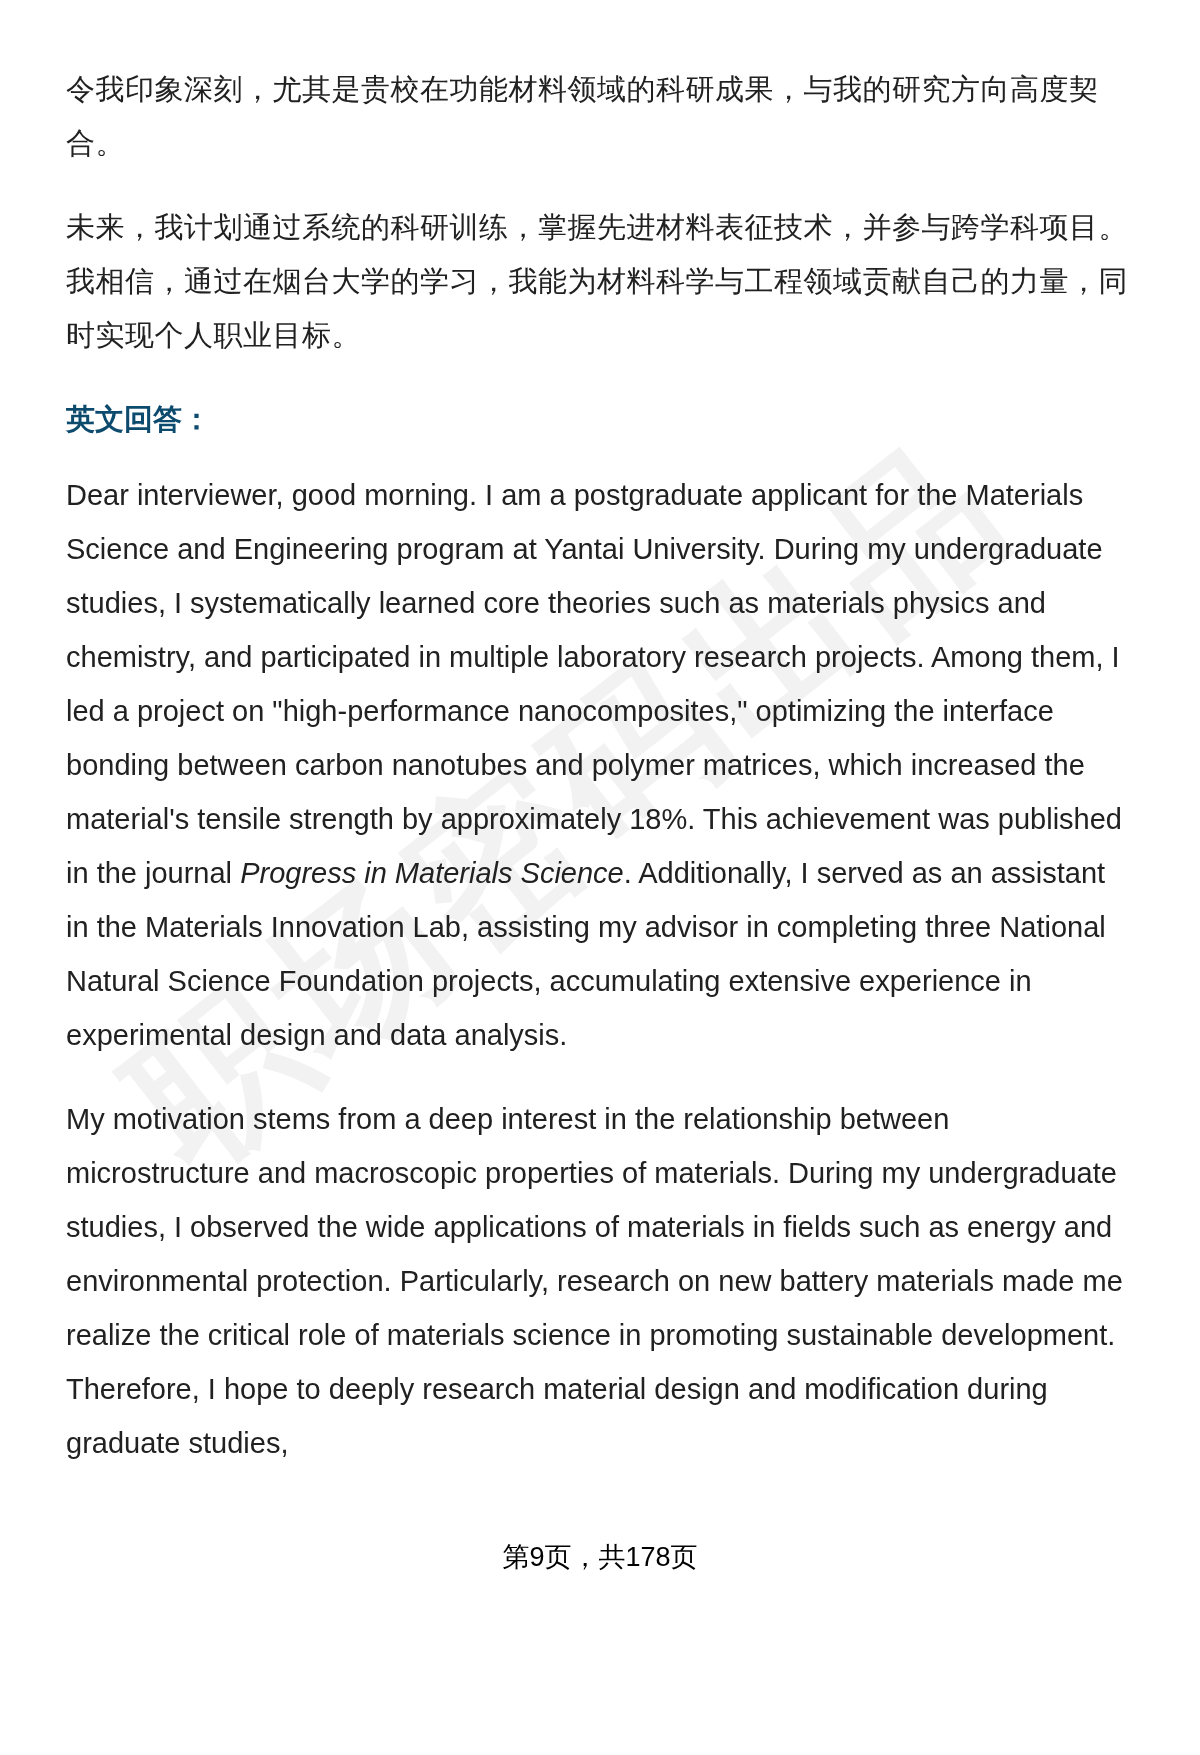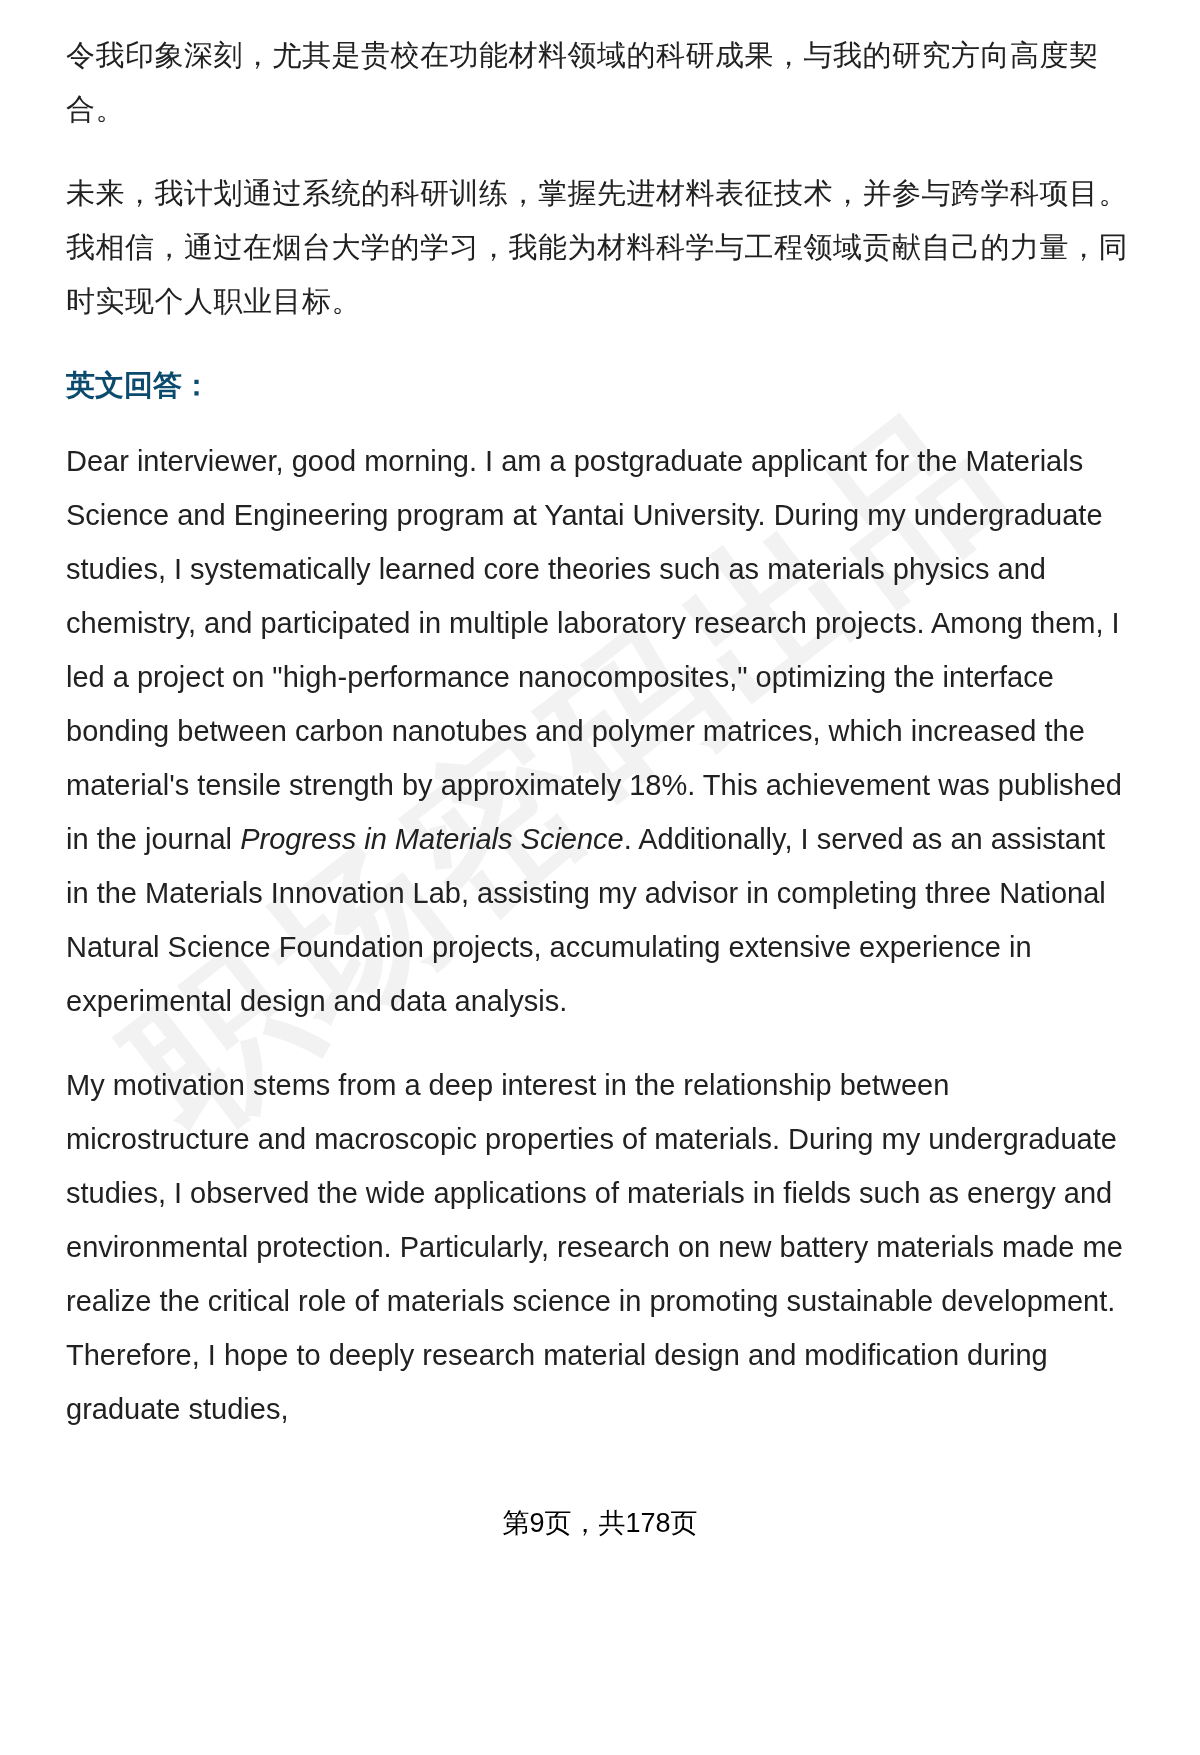--- a/index.html
+++ b/index.html
@@ -19,20 +19,21 @@
   .page {
     position: relative;
     width: 1200px;
     height: 1755px;
     background: #ffffff;
   }
   .content {
     position: relative;
     padding: 28px 66px 0 66px;
     z-index: 2;
+    margin-top: 34px;
   }
   p.para {
     font-size: 29px;
     line-height: 54px;
     margin: 0 0 30px 0;
     text-align: left;
     word-wrap: break-word;
   }
   p.para-cn {
     letter-spacing: 0.5px;

